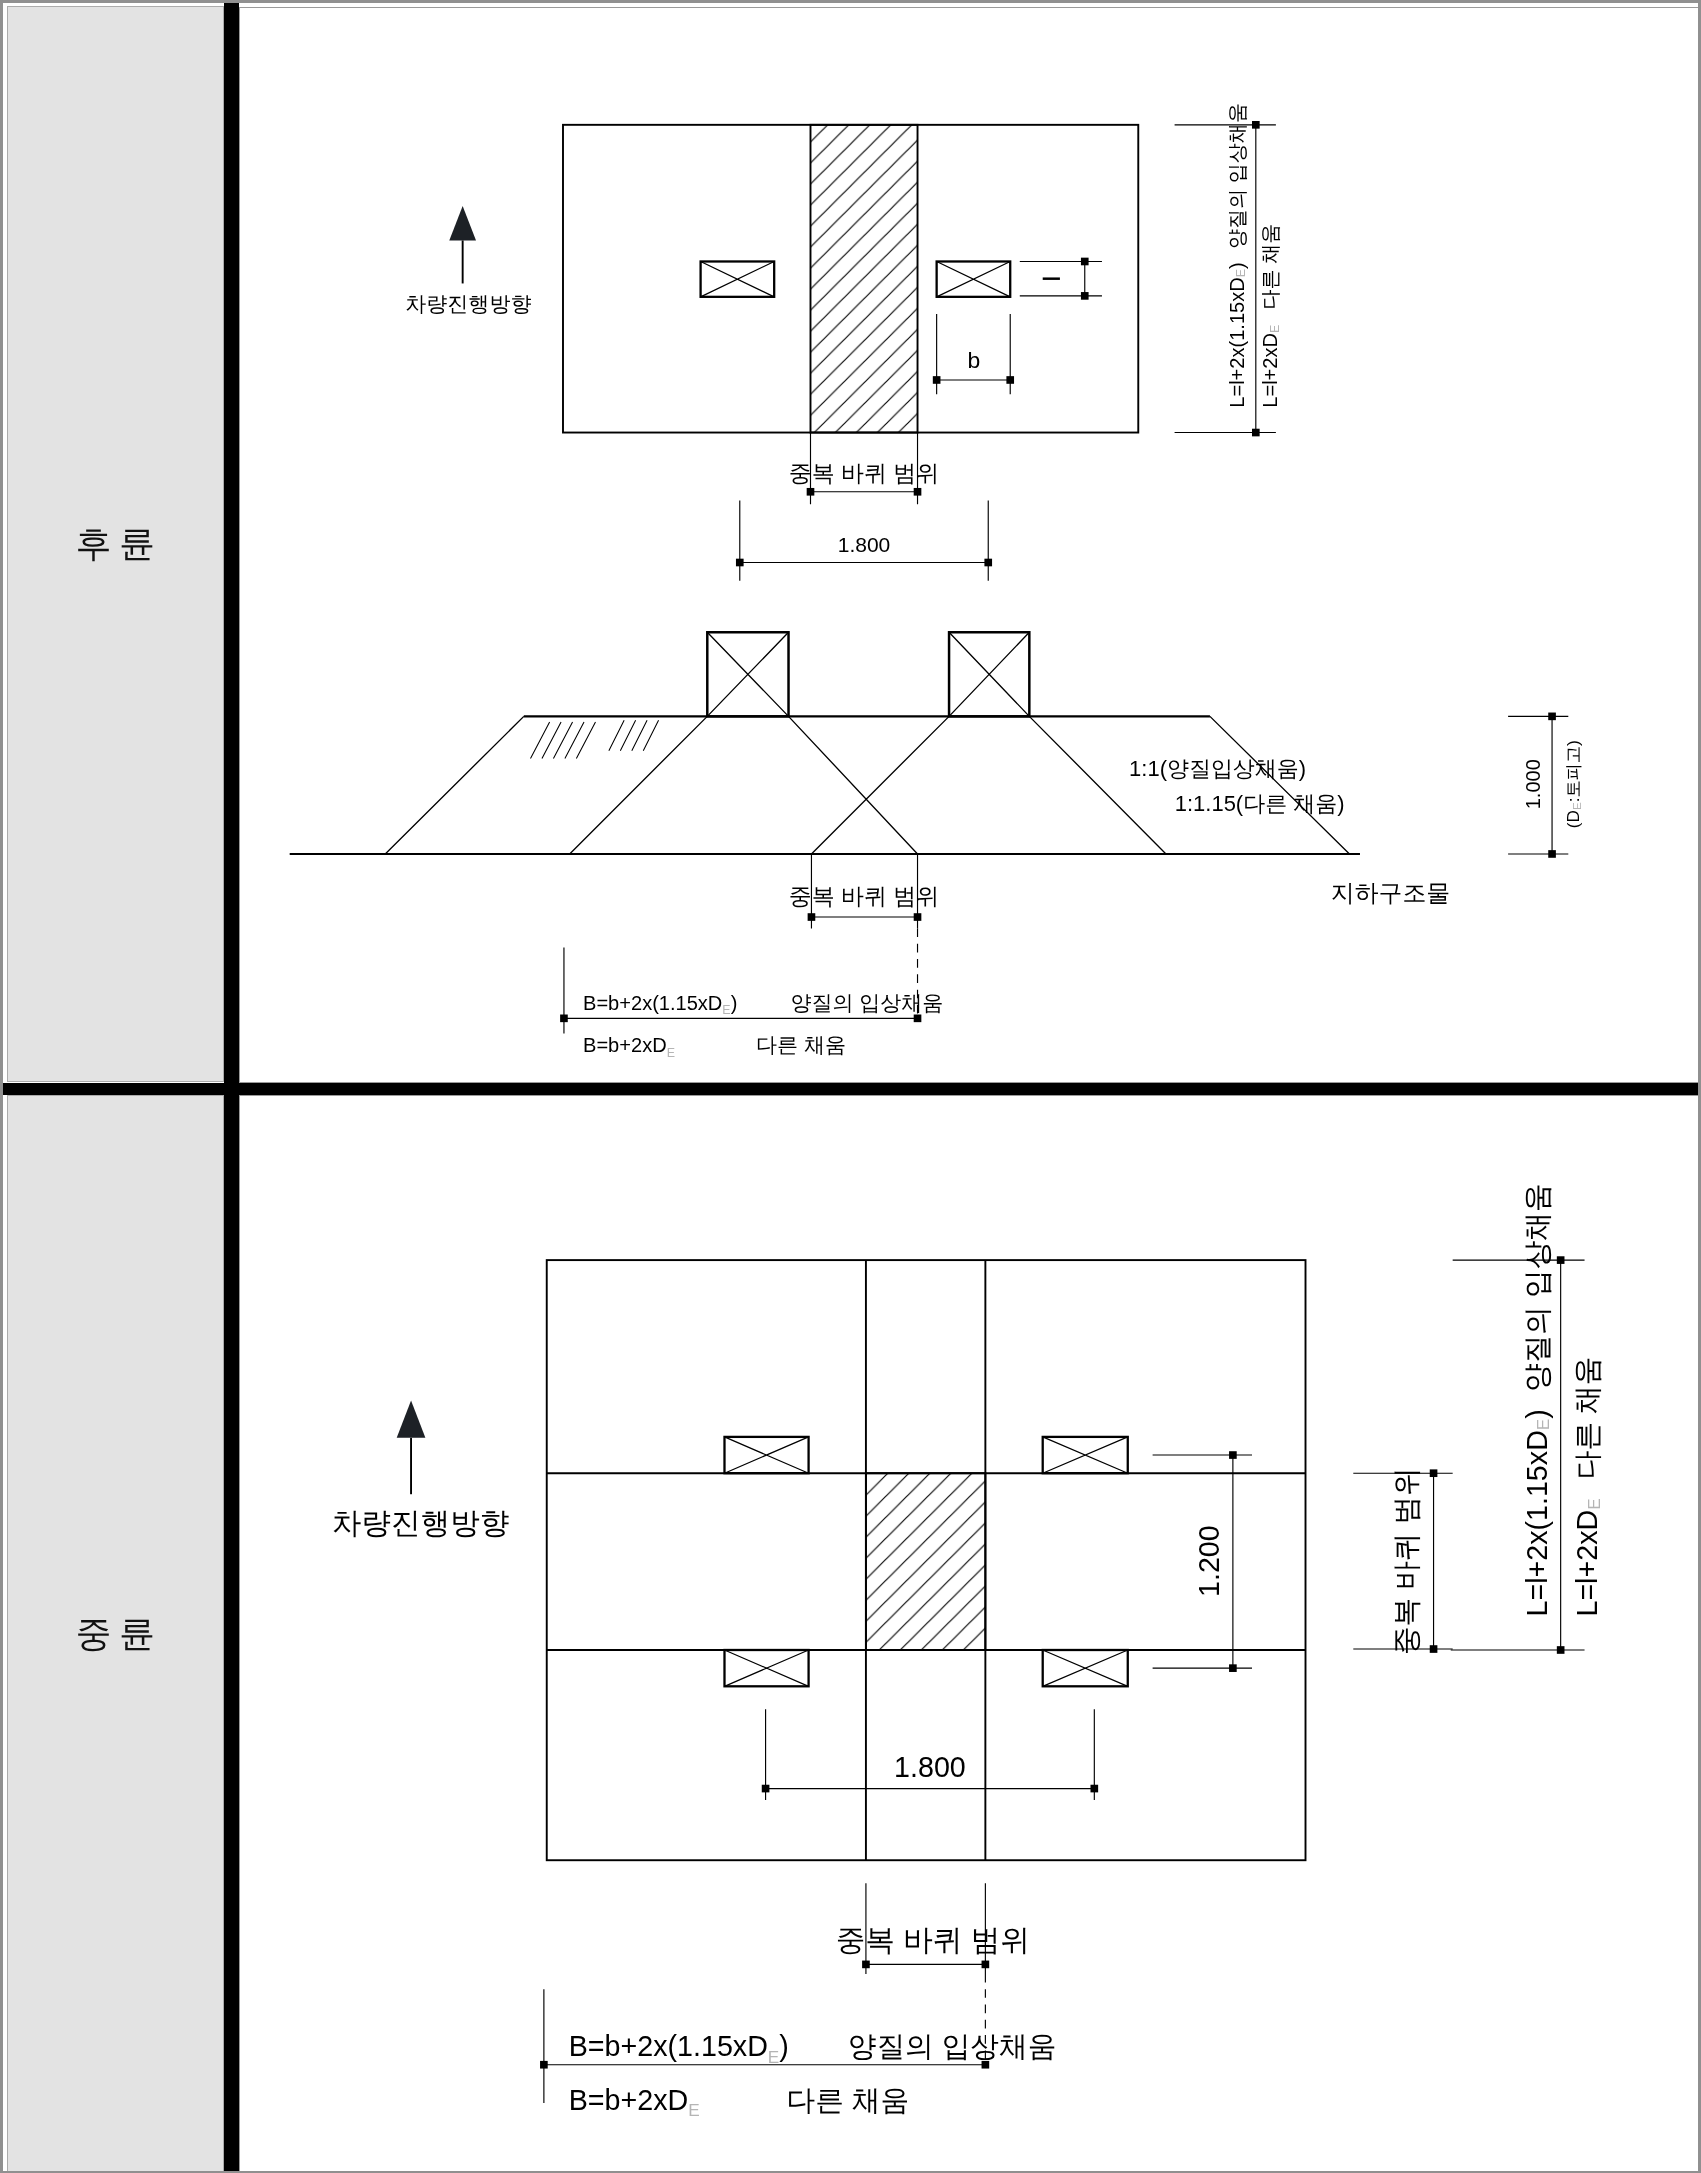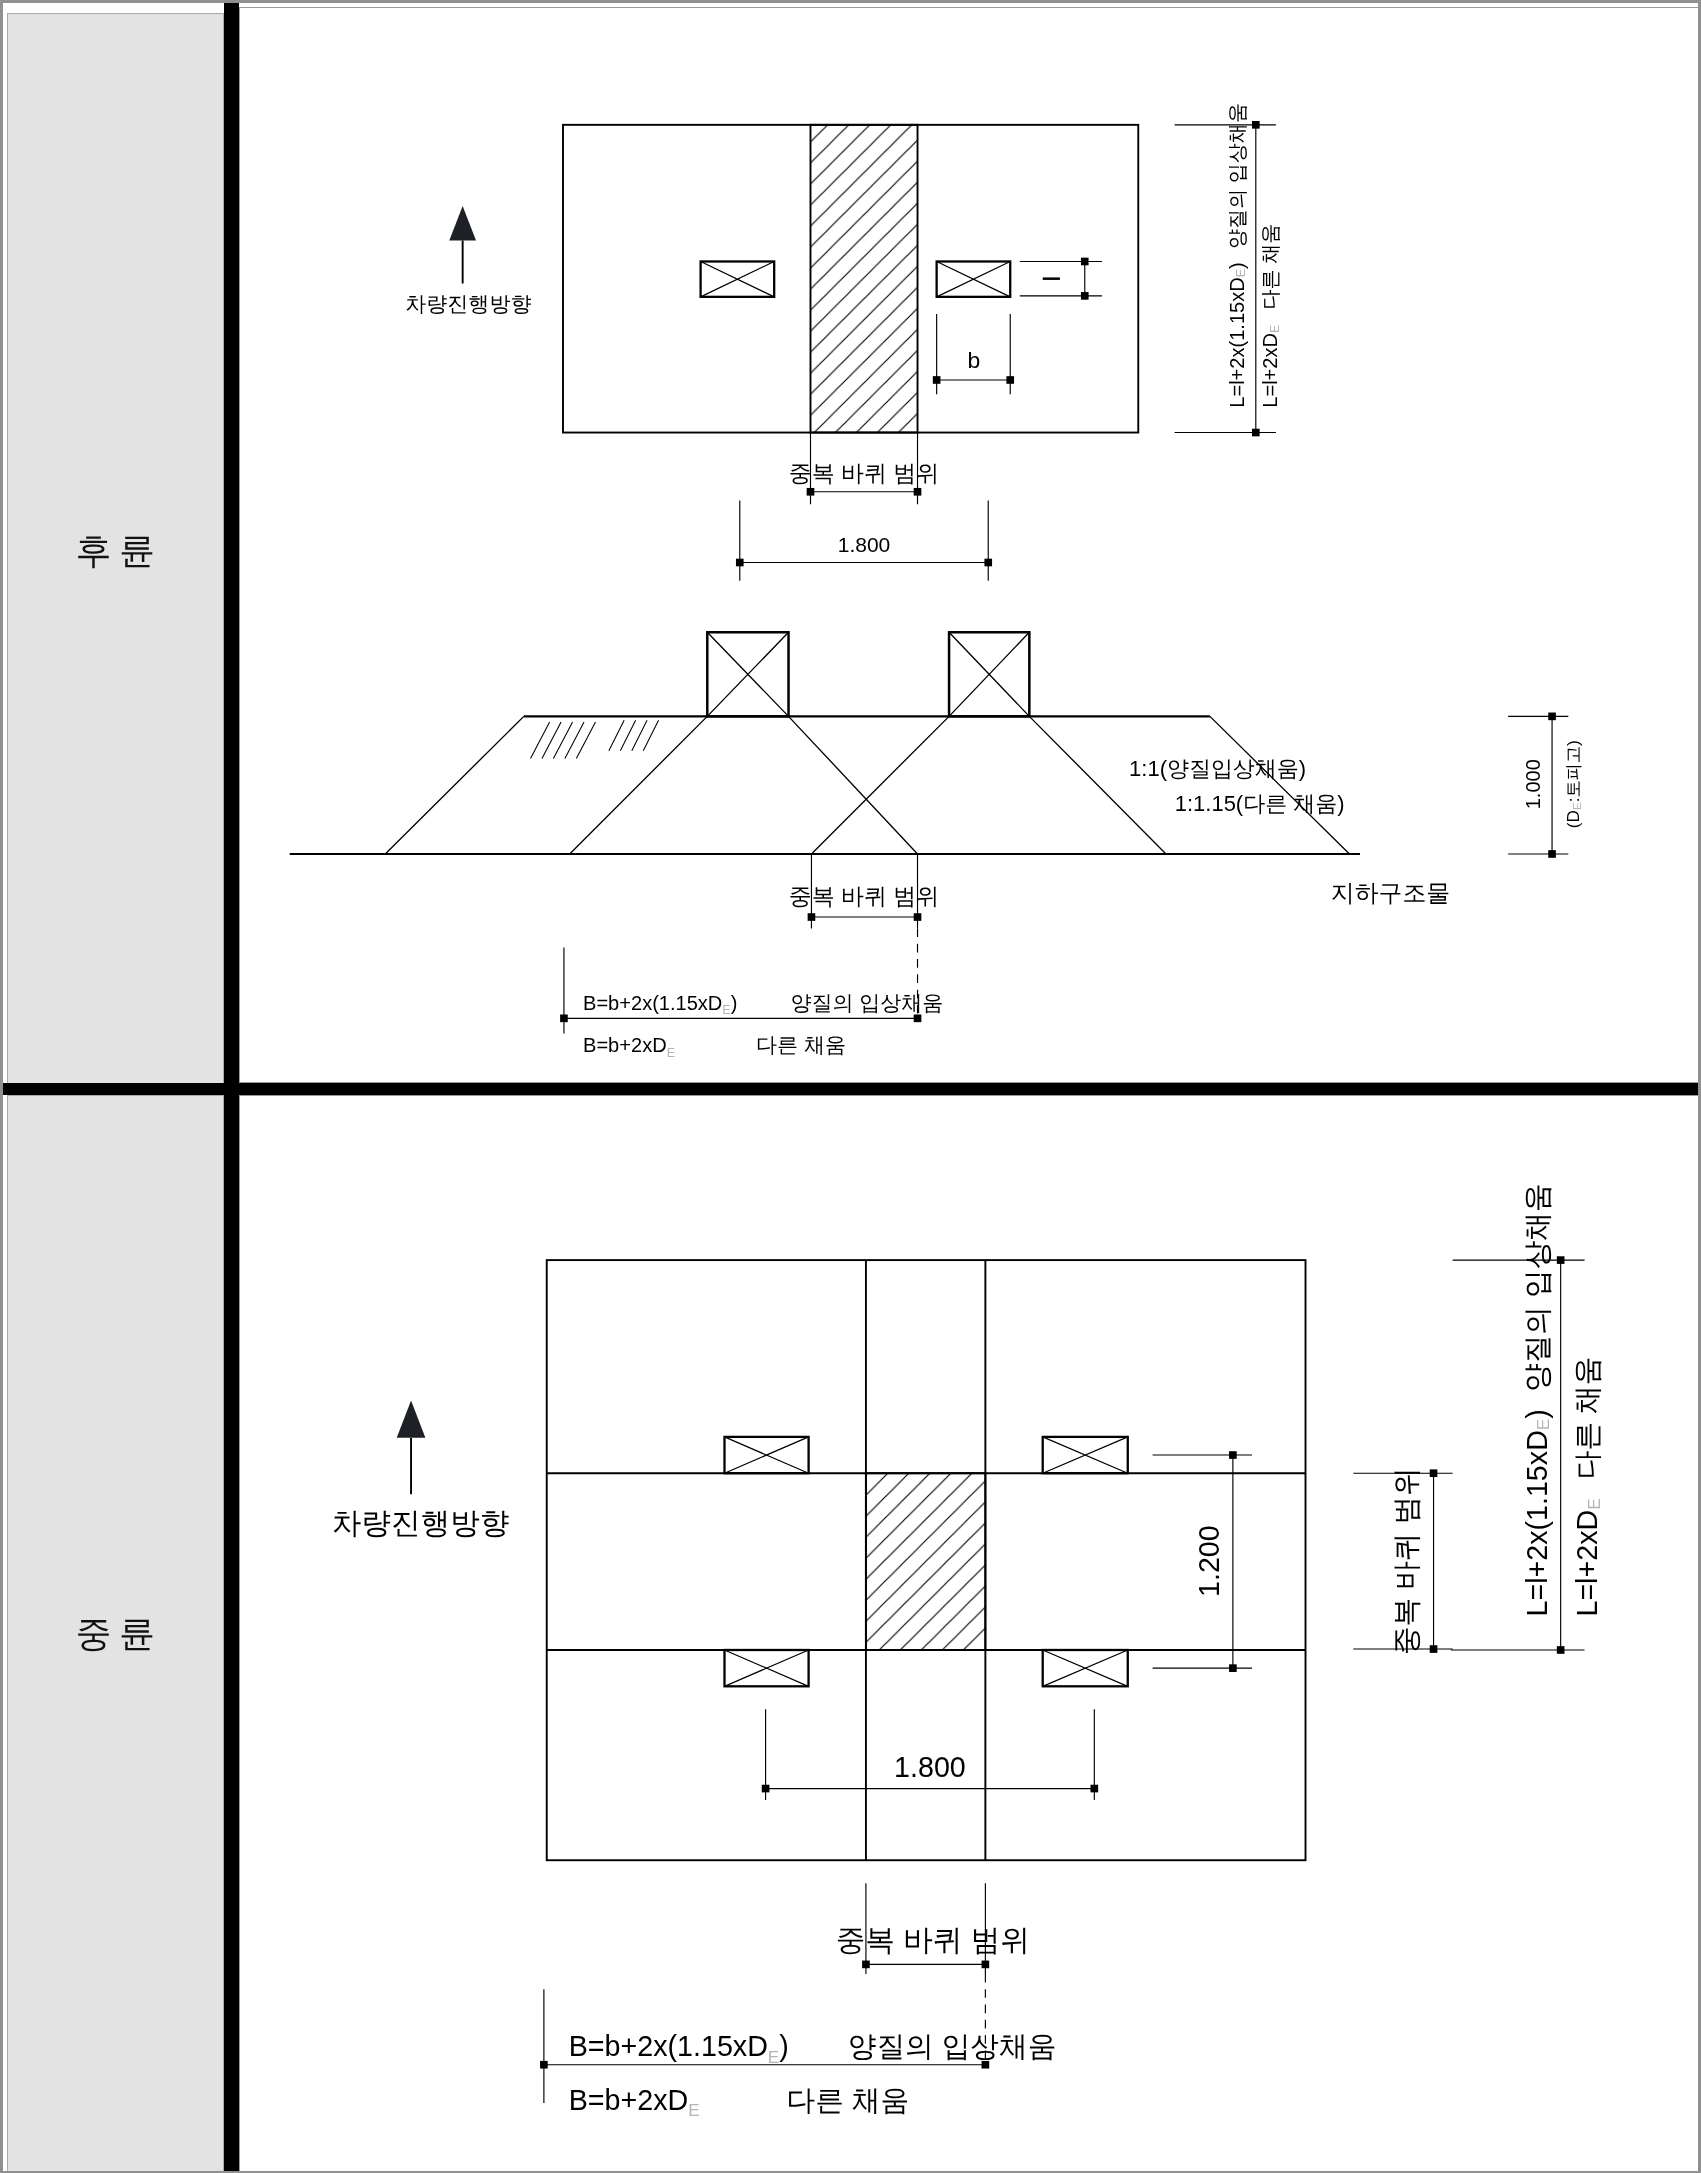--- a/index.html
+++ b/index.html
@@ -25,21 +25,21 @@
   svg.overlay{position:absolute;left:0;top:0;width:1701px;height:2174px;}
   svg .ln{stroke:#000;fill:none;}
   svg text{fill:#000;}
   svg .sub{fill:#b5b5b5;}
 </style>
 </head>
 <body>
 
 <div class="page">
 
-  <div class="sidebar-cell" style="top:10px;height:1076px;">
+  <div class="sidebar-cell" style="top:3px;height:1076px;">
     <span class="row-label">후륜</span>
   </div>
   <div class="sidebar-cell" style="top:1092px;height:1078px;">
     <span class="row-label">중륜</span>
   </div>
 
   <div class="content-cell" style="top:3.8px;height:1076px;"></div>
   <div class="content-cell" style="top:1092px;height:1078px;"></div>
 
   <div class="v-divider"></div>

